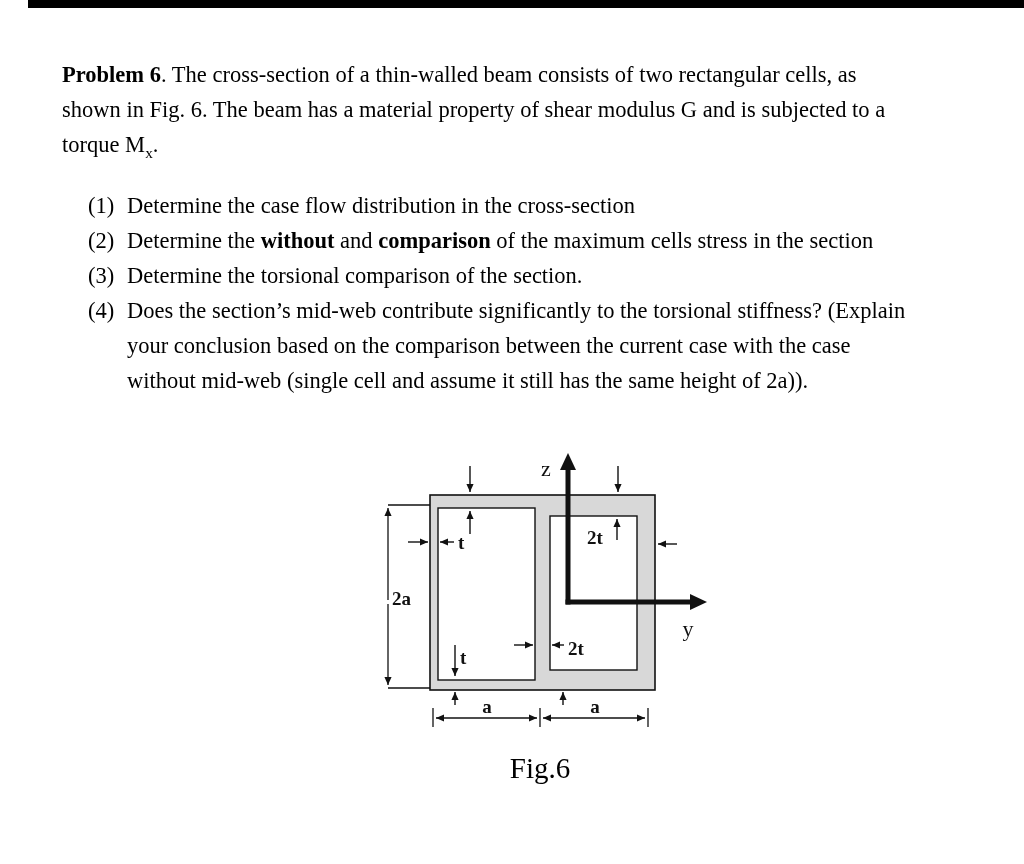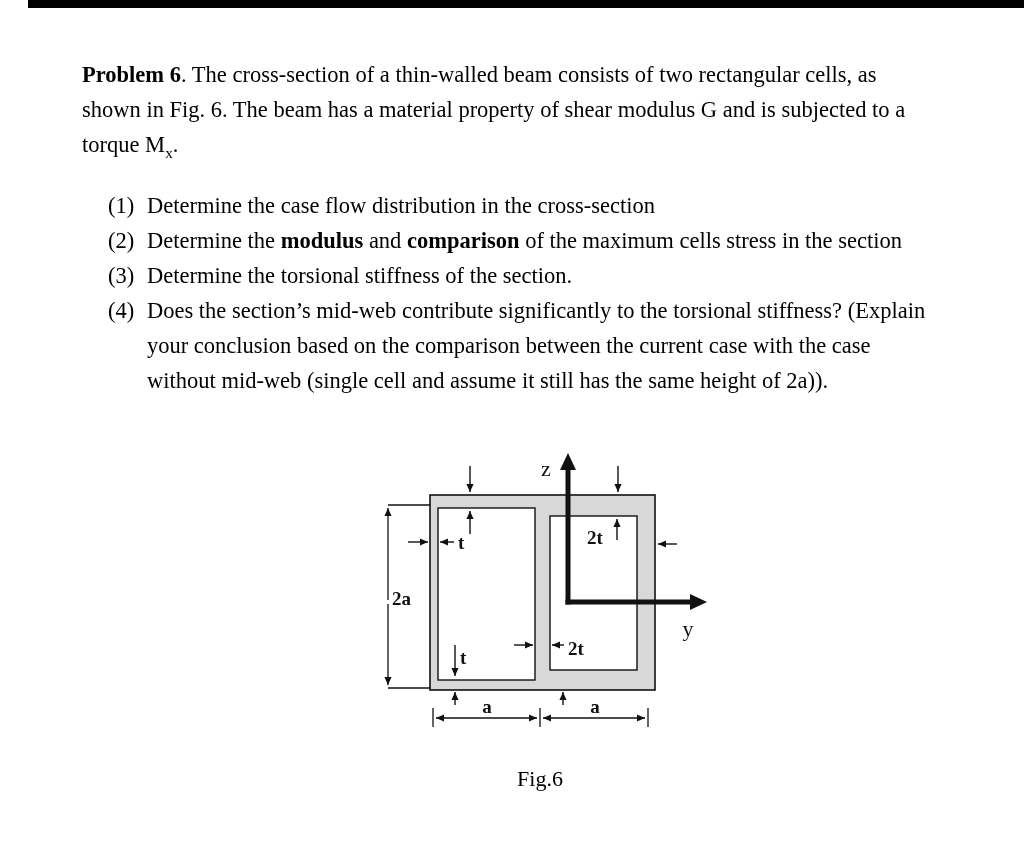--- a/index.html
+++ b/index.html
@@ -9,36 +9,36 @@
     font-family:"Liberation Serif", serif;
     color:#000;
     position:relative;
     overflow:hidden;
   }
   .top-bar {
     position:absolute; left:28px; top:0;
     width:996px; height:8px; background:#000;
   }
   .content {
-    position:absolute; left:62px; top:57px; width:846px;margin-left:20px;
+    position:absolute; left:62px; top:57px; width:846px;
   }
   .intro {
     font-size:22.5px; line-height:35px;
   }
   .intro b { font-weight:bold; }
   sub { font-size:0.68em; }
   .qlist { margin-top:18px; padding-left:26px; }
   .qitem { display:flex; font-size:22.5px; line-height:35px; }
   .qnum { flex:0 0 39px; width:39px; }
   .qtext { width:800px; }
   .figure {
     position:absolute; left:368px; top:452px; width:344px;
     text-align:center;
   }
-  .caption { font-size:22px; margin-top:20px; }
+  .caption { font-size:29px; margin-top:6px; }
   .fig-svg text { font-family:"Liberation Serif", serif; fill:#111; }
   .lbl-dim { font-size:19px; font-weight:bold; }
   .lbl-axis { font-size:22px; }
 </style>
 </head>
 <body>
 
 <div class="top-bar"></div>
 
 <div class="content">
@@ -47,26 +47,26 @@
 
   <div class="qlist">
 
     <div class="qitem">
       <span class="qnum">(1)</span>
       <span class="qtext">Determine the case flow distribution in the cross-section</span>
     </div>
 
     <div class="qitem">
       <span class="qnum">(2)</span>
-      <span class="qtext"><span>Determine the </span><b>modulus</b><span> and </span><b>comparison</b><span> of the maximum cells stress in the section</span></span>
+      <span class="qtext"><span>Determine the </span><b>without</b><span> and </span><b>comparison</b><span> of the maximum cells stress in the section</span></span>
     </div>
 
     <div class="qitem">
       <span class="qnum">(3)</span>
-      <span class="qtext">Determine the torsional stiffness of the section.</span>
+      <span class="qtext">Determine the torsional comparison of the section.</span>
     </div>
 
     <div class="qitem">
       <span class="qnum">(4)</span>
       <span class="qtext">Does the section’s mid-web contribute significantly to the torsional stiffness? (Explain your conclusion based on the comparison between the current case with the case without mid-web (single cell and assume it still has the same height of 2a)).</span>
     </div>
 
   </div>
 </div>
 

